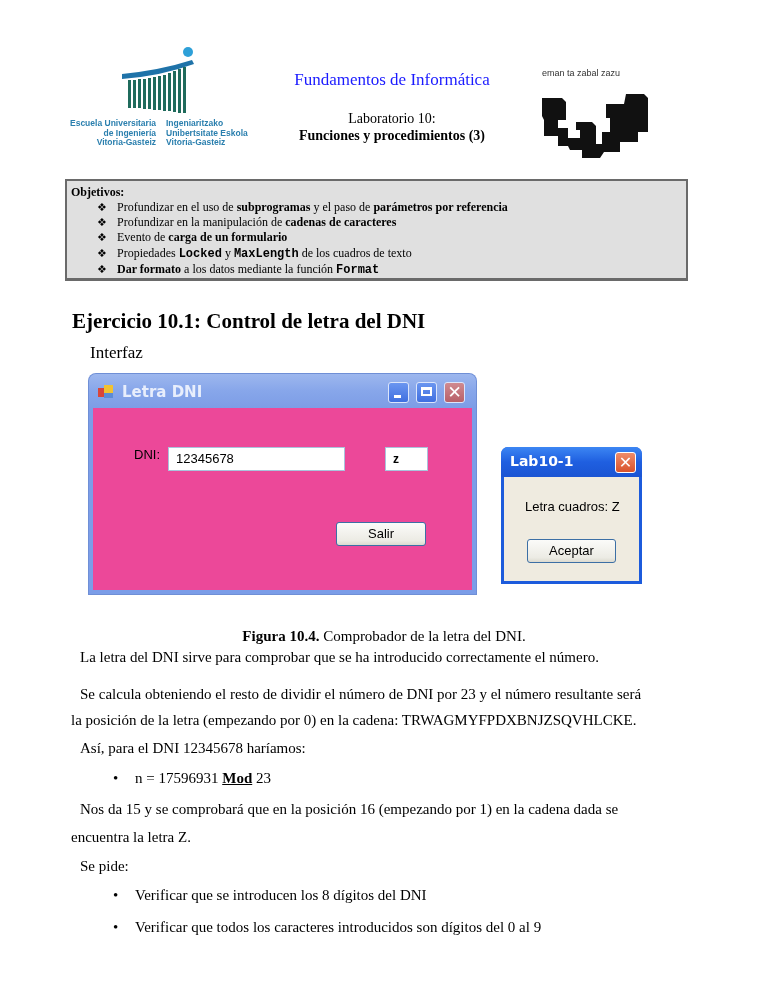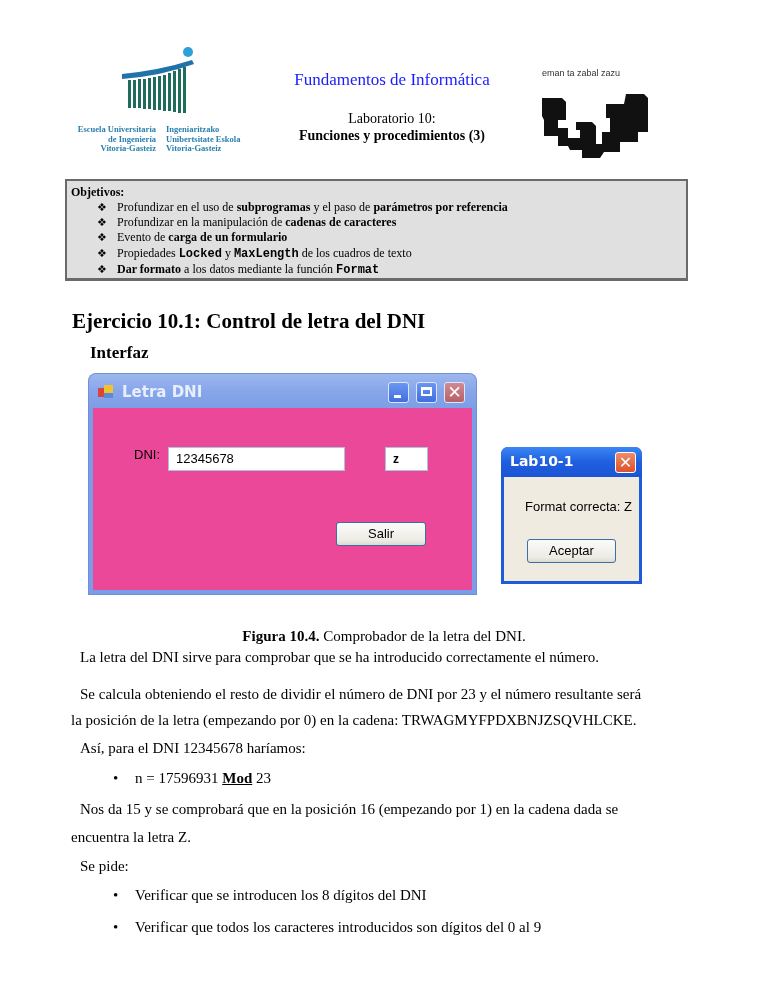--- a/index.html
+++ b/index.html
@@ -2,42 +2,42 @@
 <html><head>
 <meta charset="utf-8">
 <style>
   html, body { margin: 0; padding: 0; background: #ffffff; }
   body { width: 768px; height: 994px; position: relative; overflow: hidden;
          font-family: "Liberation Serif", serif; color: #000; }
   .abs { position: absolute; }
 
   
   .logo-left { left: 66px; top: 44px; width: 190px; height: 110px; }
-  .logo-left .caption { position: absolute; top: 81px; font-family: Liberation Serif, serif;
+  .logo-left .caption { position: absolute; top: 75px; font-family: Liberation Sans, sans-serif;
        font-size: 8.5px; font-weight: bold; color: #2a7fae; line-height: 9.5px; }
   .logo-left .cap-l { left: 2px; text-align: right; width: 88px; }
   .logo-left .cap-r { left: 100px; text-align: left; width: 100px; }
   .hdr-title { left: 262px; top: 70px; width: 260px; text-align: center; color: #1a1aff; font-size: 17px; }
   .hdr-lab { left: 262px; top: 111px; width: 260px; text-align: center; font-size: 14px; }
   .hdr-sub { left: 262px; top: 128px; width: 260px; text-align: center; font-size: 14px; font-weight: bold; }
   .logo-right { left: 540px; top: 62px; width: 120px; height: 100px; }
   .logo-right .motto { font-family: "Liberation Sans", sans-serif; font-size: 9px; color: #333; position:absolute; left: 2px; top: 6px; }
 
   
   .obj-box { left: 65px; top: 179px; width: 623px; height: 102px; background: #e0e0e0;
              border: 2px solid #6a6a6a; border-bottom-width: 3px; box-sizing: border-box; }
   .obj-title { position: absolute; left: 4px; top: 4px; font-weight: bold; font-size: 12px; }
   .obj-list { position: absolute; left: 30px; top: 19px; margin: 0; padding: 0; list-style: none; font-size: 12px; line-height: 15.2px; }
   .obj-list li { position: relative; padding-left: 20px; }
   .obj-list li .bul { position: absolute; left: 0; top: 0; font-size: 11px; }
   .mono { font-family: "Liberation Mono", monospace; font-weight: bold; }
 
   
   .h1 { left: 72px; top: 309px; font-size: 21px; font-weight: bold; }
-  .h2 { left: 90px; top: 343px; font-size: 17px; font-weight: bold; }
+  .h2 { left: 90px; top: 343px; font-size: 17px; font-weight: normal; }
 
   
   .win { left: 89px; top: 374px; width: 387px; height: 220px; border-radius: 7px 7px 0 0;
          background: #7b9de8; box-shadow: 0 0 0 1px #6f8fd6; }
   .win .titlebar { position: absolute; left: 0; top: 0; right: 0; height: 34px;
          background: linear-gradient(#9db7ee, #87a6ea 50%, #7d9de6); border-radius: 7px 7px 0 0; }
   .win .app-icon { position: absolute; left: 9px; top: 11px; width: 16px; height: 14px; }
   .win .title { position: absolute; left: 33px; top: 9px; font-family: "DejaVu Sans", sans-serif; font-weight: bold;
          font-size: 15px; color: #e8eefc; }
   .tb-btn { position: absolute; top: 8px; width: 21px; height: 21px; border-radius: 3px; border: 1px solid #dbe5fb;
@@ -186,21 +186,21 @@
 </div>
 
 <div class="abs msg">
   <div class="titlebar">
     <span class="title">Lab10-1</span>
     <div class="close">
         <span>✕</span>
       </div>
   </div>
   <div class="client">
-    <span class="text">Format correcta: Z</span>
+    <span class="text">Letra cuadros: Z</span>
     <div class="xpbtn ok">Aceptar</div>
   </div>
 </div>
 
 <div class="abs caption">
   <b>Figura 10.4.</b><span> Comprobador de la letra del DNI.</span>
 </div>
 <div class="abs p p1">La letra del DNI sirve para comprobar que se ha introducido correctamente el número.</div>
 <div class="abs p p2">Se calcula obteniendo el resto de dividir el número de DNI por 23 y el número resultante será</div>
 <div class="abs p p3">la posición de la letra (empezando por 0) en la cadena: TRWAGMYFPDXBNJZSQVHLCKE.</div>

